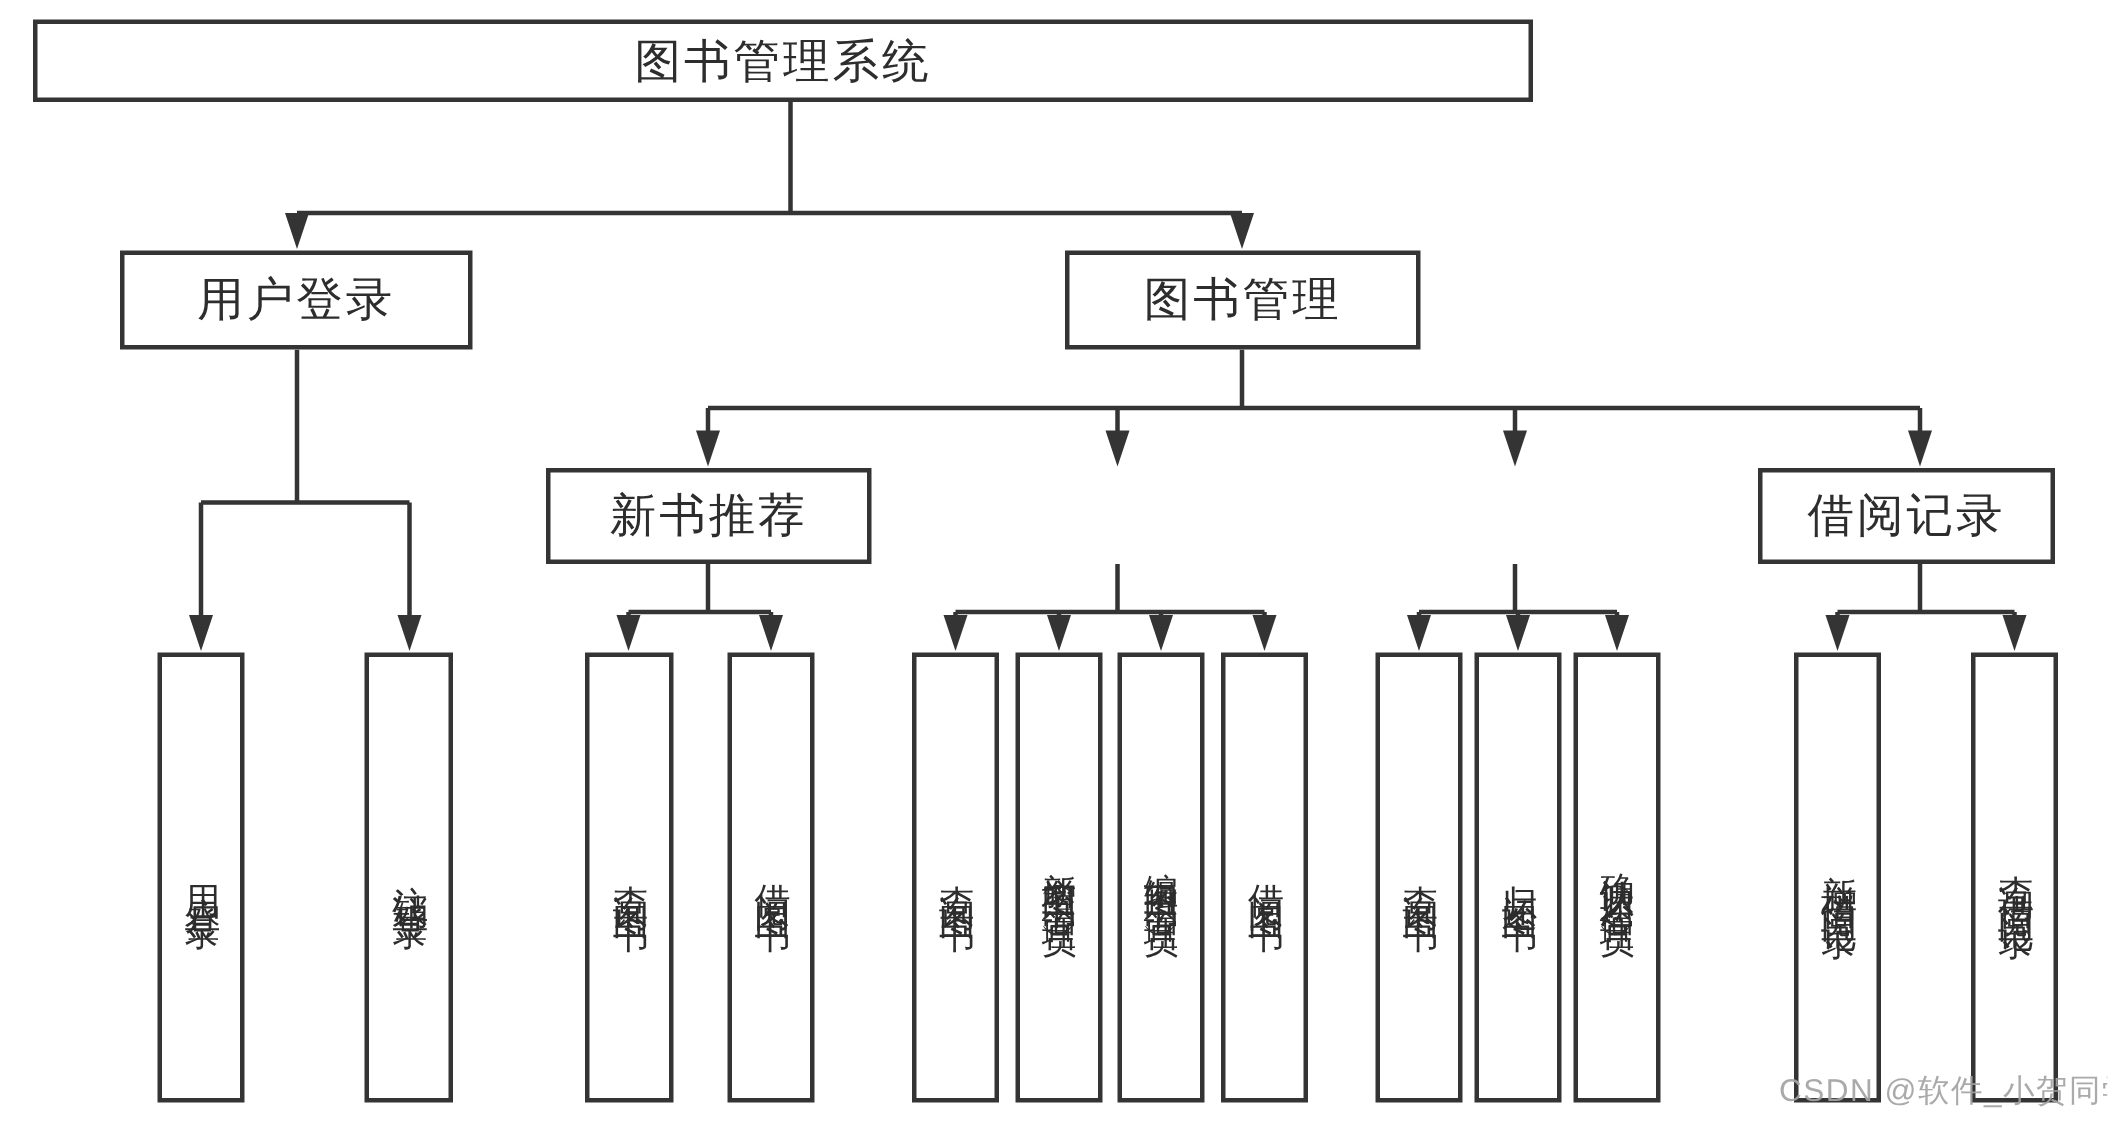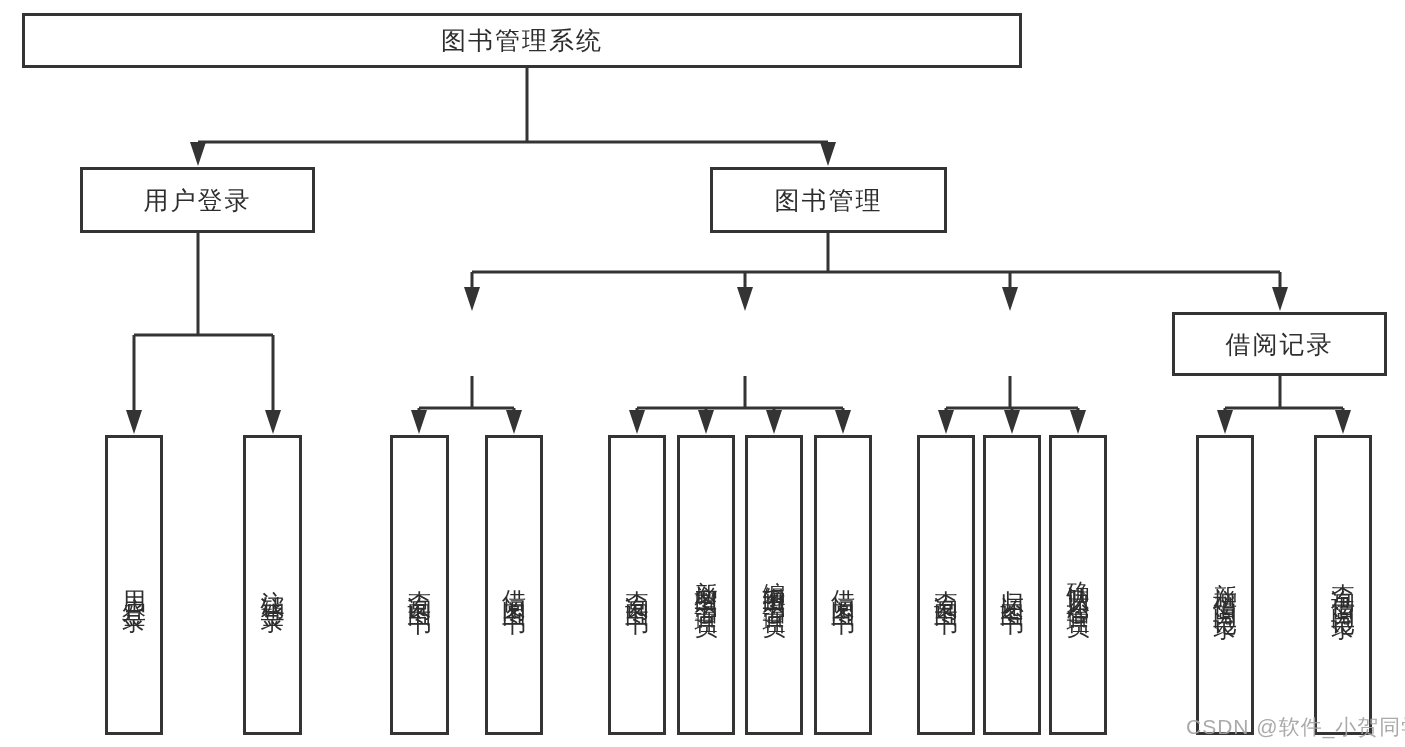--- a/index.html
+++ b/index.html
@@ -28,21 +28,21 @@
     position: absolute;
     box-sizing: border-box;
     border: 3px solid #343434;
     background: #ffffff;
     display: flex;
     align-items: center;
     justify-content: center;
     z-index: 2;
   }
   .hlabel {
-    font-size: 25px;
+    font-size: 31px;
     letter-spacing: 2px;
     white-space: nowrap;
   }
   .vlabel {
     writing-mode: vertical-rl;
     text-orientation: mixed;
     font-size: 24px;
     line-height: 1;
     letter-spacing: 7px;
     white-space: nowrap;
@@ -113,21 +113,24 @@
     <span class="hlabel">图书管理系统</span>
   </div>
 
   <div class="box" style="left:80px; top:167px; width:235px; height:66px;">
     <span class="hlabel">用户登录</span>
   </div>
   <div class="box" style="left:710px; top:167px; width:237px; height:66px;">
     <span class="hlabel">图书管理</span>
   </div>
 
-  <div class="box" style="left:1172px; top:312px; width:215px; height:64px;font-family:Liberation Serif, serif;">
+  <div class="box" style="left:364px; top:312px; width:217px; height:64px;">
+    <span class="hlabel">新书推荐</span>
+  </div>
+  <div class="box" style="left:1172px; top:312px; width:198px; height:64px;font-family:Liberation Serif, serif;">
     <span class="hlabel">借阅记录</span>
   </div>
 
   <div class="box" style="left:105px; top:435px; width:58px; height:300px;">
     <span class="vlabel">用户登录</span>
   </div>
   <div class="box" style="left:243px; top:435px; width:59px; height:300px;">
     <span class="vlabel">注销登录</span>
   </div>
 

